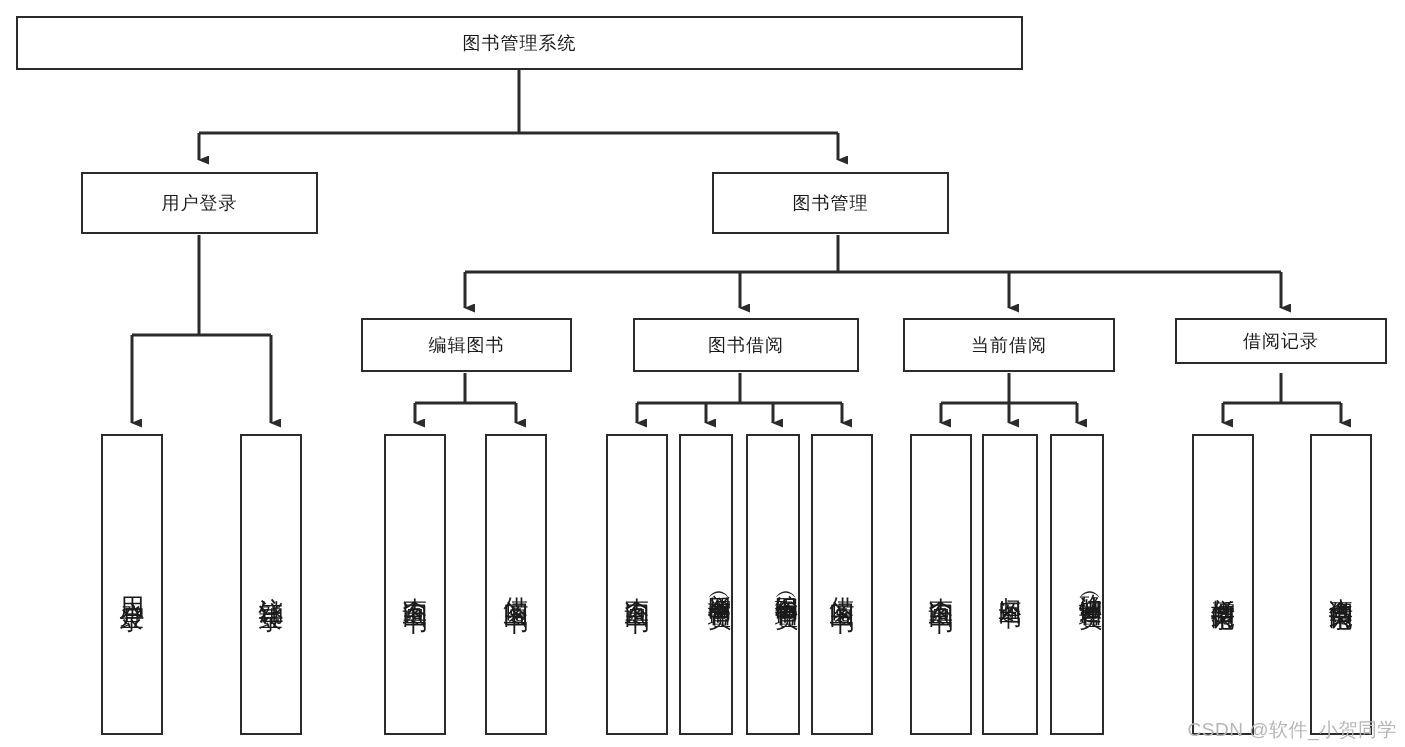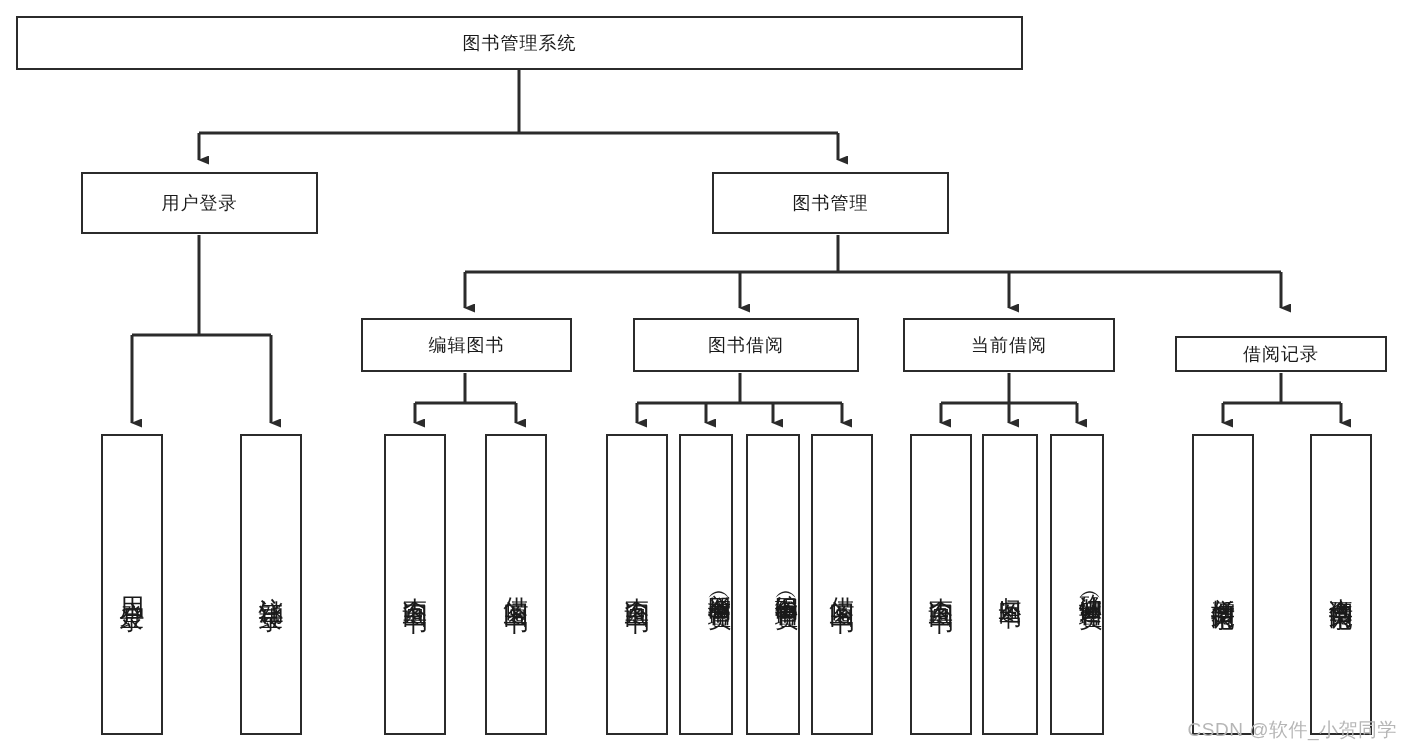--- a/index.html
+++ b/index.html
@@ -133,21 +133,21 @@
 
   <div class="node horiz" style="left:361px; top:318px; width:211px; height:54px;">
     <span class="label">编辑图书</span>
   </div>
   <div class="node horiz" style="left:633px; top:318px; width:226px; height:54px;">
     <span class="label">图书借阅</span>
   </div>
   <div class="node horiz" style="left:903px; top:318px; width:212px; height:54px;">
     <span class="label">当前借阅</span>
   </div>
-  <div class="node horiz" style="left:1175px; top:336px; width:212px; height:36px;">
+  <div class="node horiz" style="left:1175px; top:318px; width:212px; height:46px;">
     <span class="label">借阅记录</span>
   </div>
 
   <div class="node vert" style="left:101px; top:434px; width:62px; height:301px;">
     <span class="label">用户登录</span>
   </div>
   <div class="node vert" style="left:240px; top:434px; width:62px; height:301px;">
     <span class="label">注销登录</span>
   </div>
 

